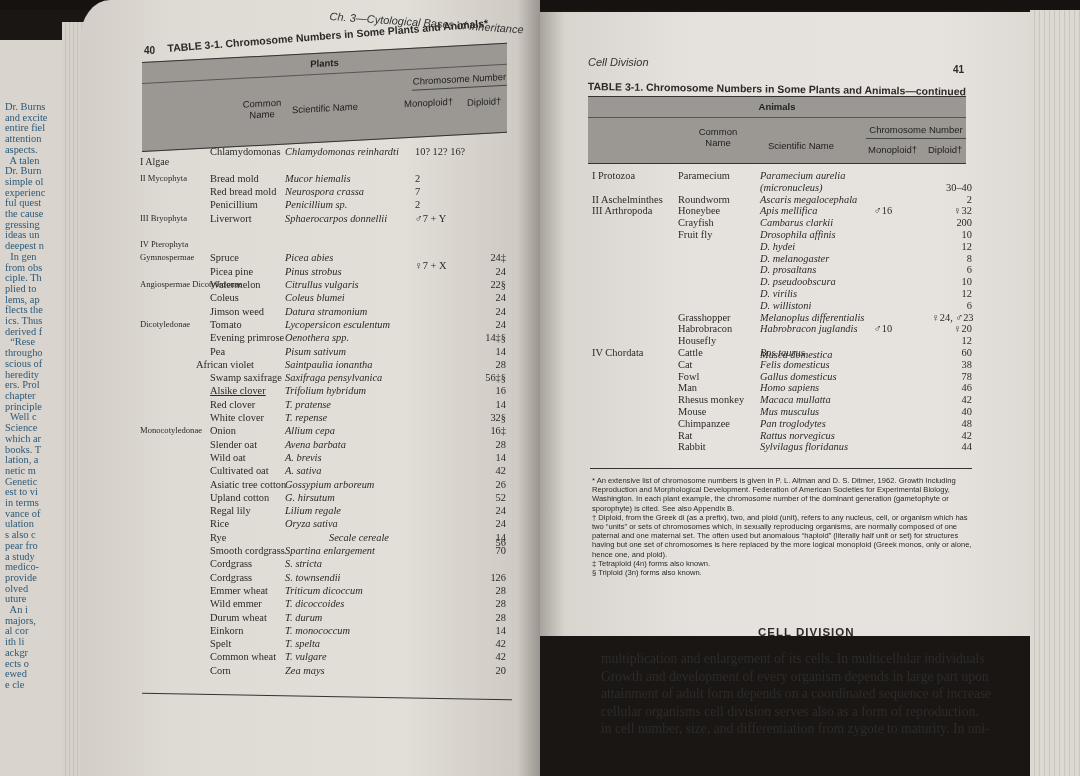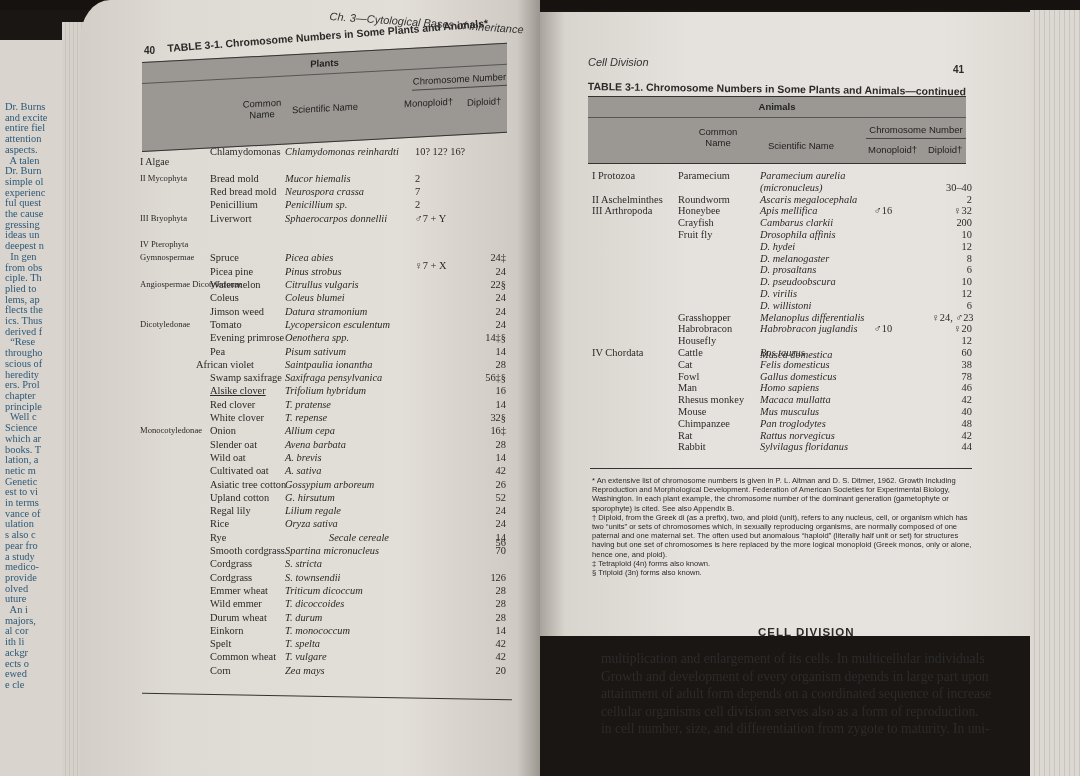--- a/index.html
+++ b/index.html
@@ -194,21 +194,21 @@
         <div class="row " style="left: 130px; top: 505.1px;">Regal lily</div>
         <div class="row it" style="left: 205px; top: 505.1px;">Lilium regale</div>
         <div class="row num" style="left: 386px; width: 40px; top: 505.1px;">24</div>
         <div class="row " style="left: 130px; top: 518.4px;">Rice</div>
         <div class="row it" style="left: 205px; top: 518.4px;">Oryza sativa</div>
         <div class="row num" style="left: 386px; width: 40px; top: 518.4px;">24</div>
         <div class="row " style="left: 130px; top: 531.7px;">Rye</div>
         <div class="row it" style="left: 205px; top: 531.7px; margin-left: 44px;">Secale cereale</div>
         <div class="row num" style="left: 386px; width: 40px; top: 531.7px;">14</div>
         <div class="row " style="left: 130px; top: 545px;">Smooth cordgrass</div>
-        <div class="row it" style="left: 205px; top: 545px;">Spartina micronucleus</div>
+        <div class="row it" style="left: 205px; top: 545px;">Spartina enlargement</div>
         <div class="row num" style="left: 386px; width: 40px; top: 545px;">70</div>
         <div class="row " style="left: 130px; top: 558.3px;">Cordgrass</div>
         <div class="row it" style="left: 205px; top: 558.3px;">S. stricta</div>
         <div class="row num" style="left: 386px; width: 40px; top: 537px;">56</div>
         <div class="row " style="left: 130px; top: 571.6px;">Cordgrass</div>
         <div class="row it" style="left: 205px; top: 571.6px;">S. townsendii</div>
         <div class="row num" style="left: 386px; width: 40px; top: 571.6px;">126</div>
         <div class="row " style="left: 130px; top: 584.9px;">Emmer wheat</div>
         <div class="row it" style="left: 205px; top: 584.9px;">Triticum dicoccum</div>
         <div class="row num" style="left: 386px; width: 40px; top: 584.9px;">28</div>

